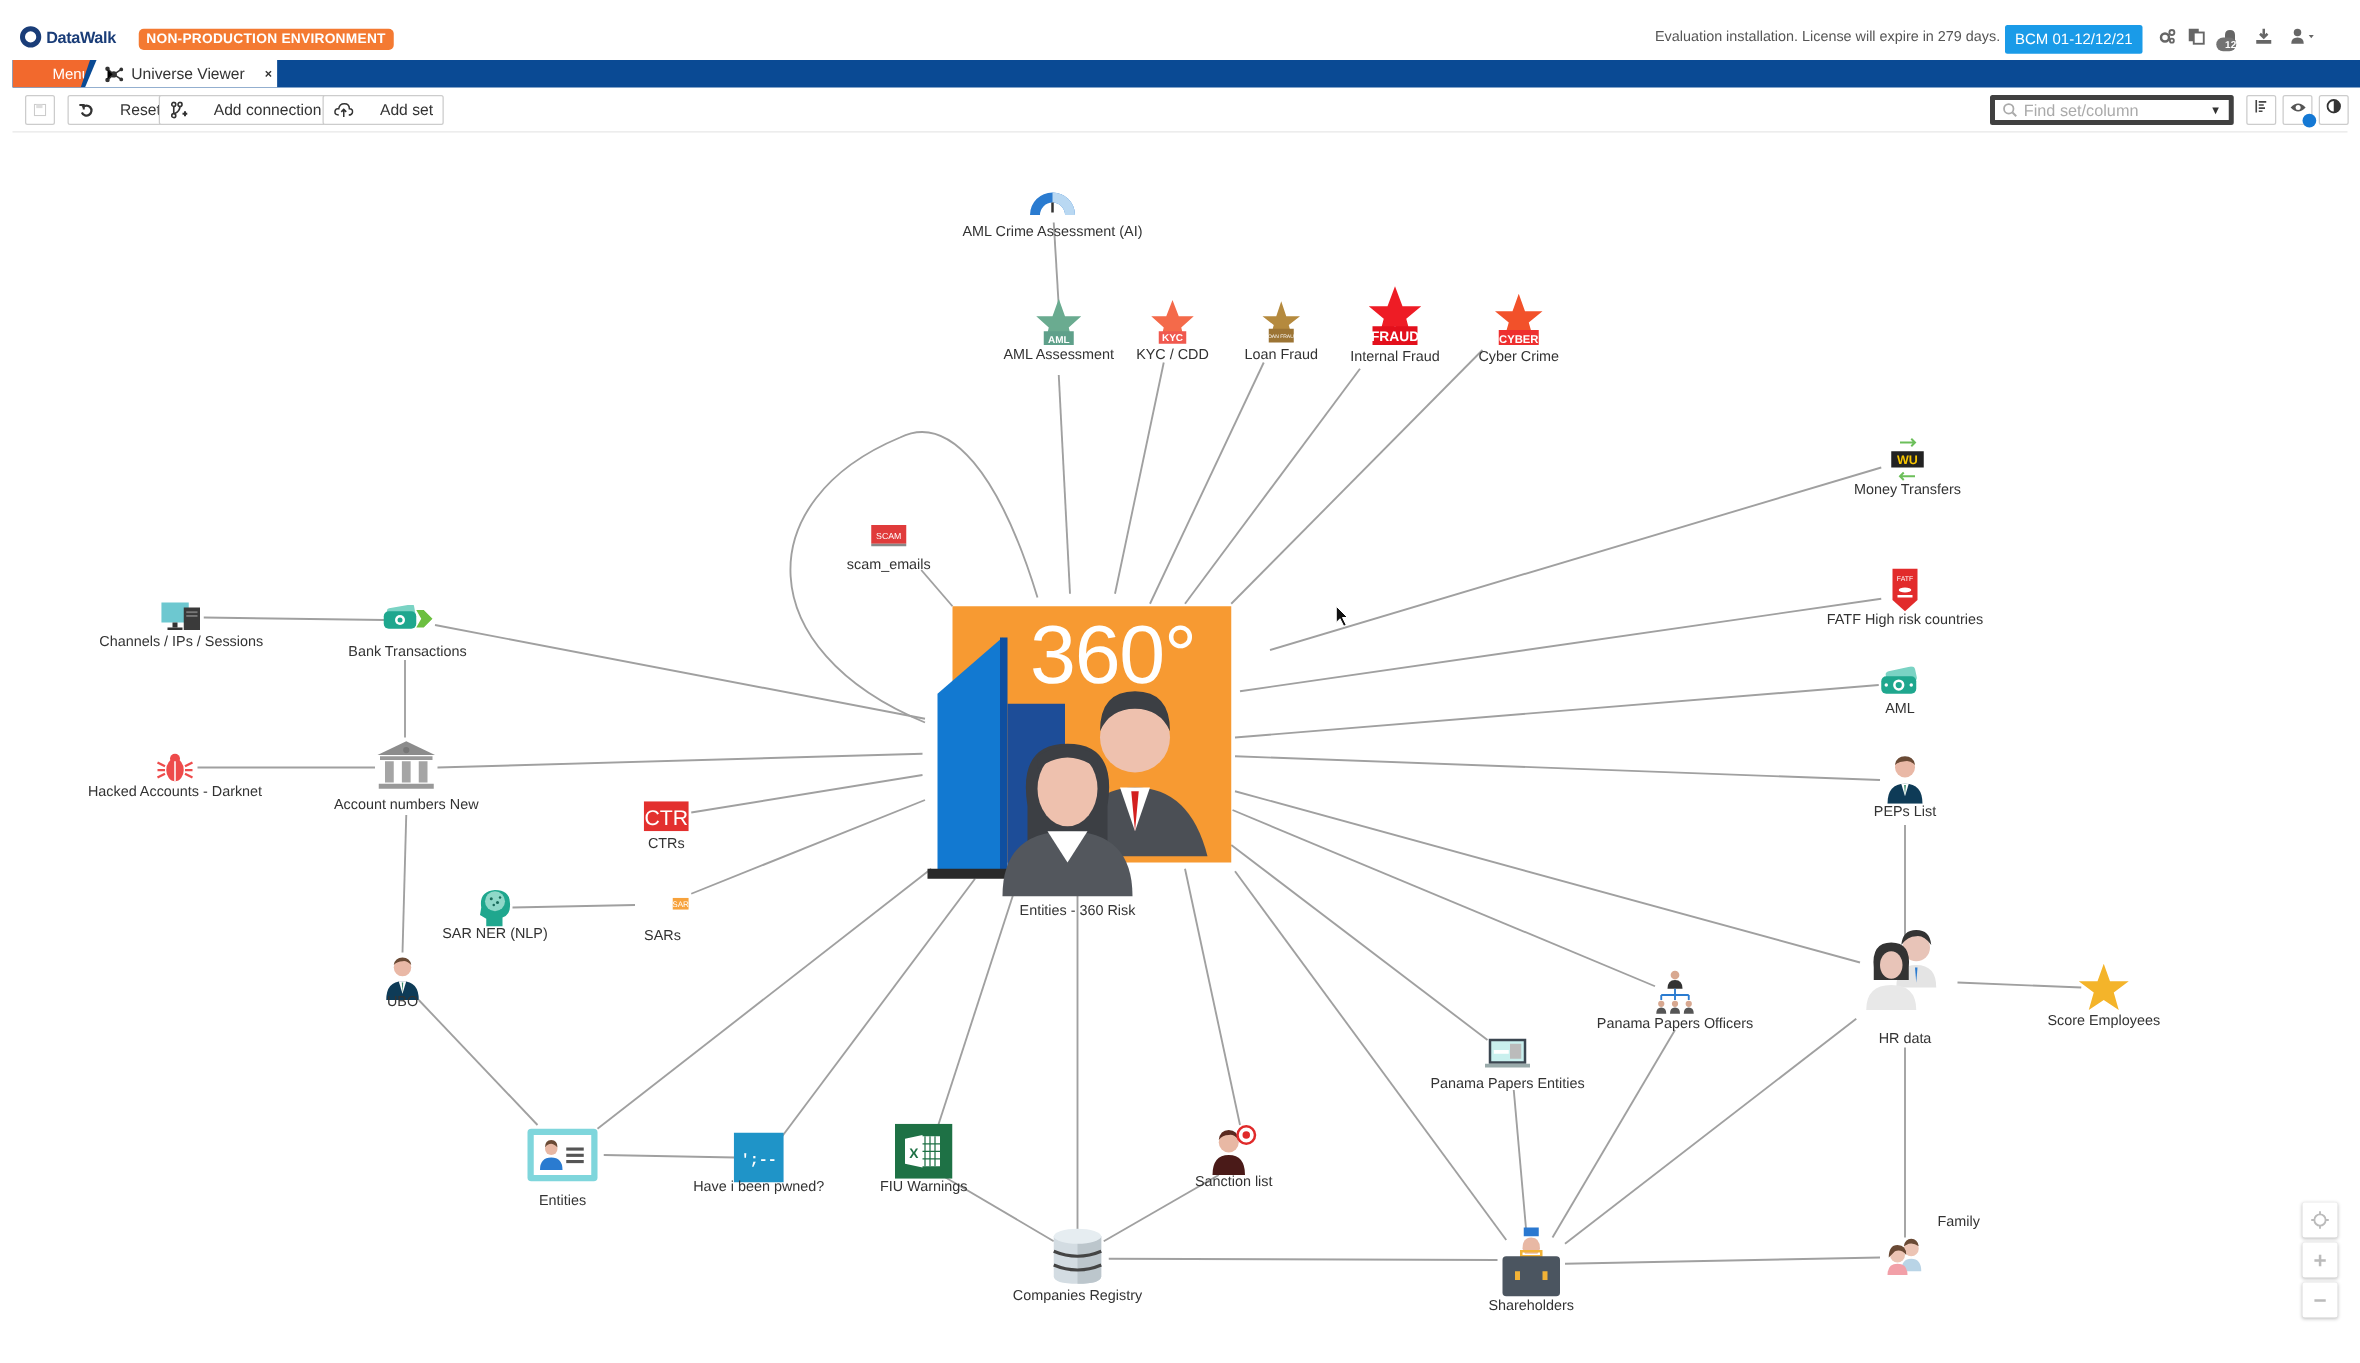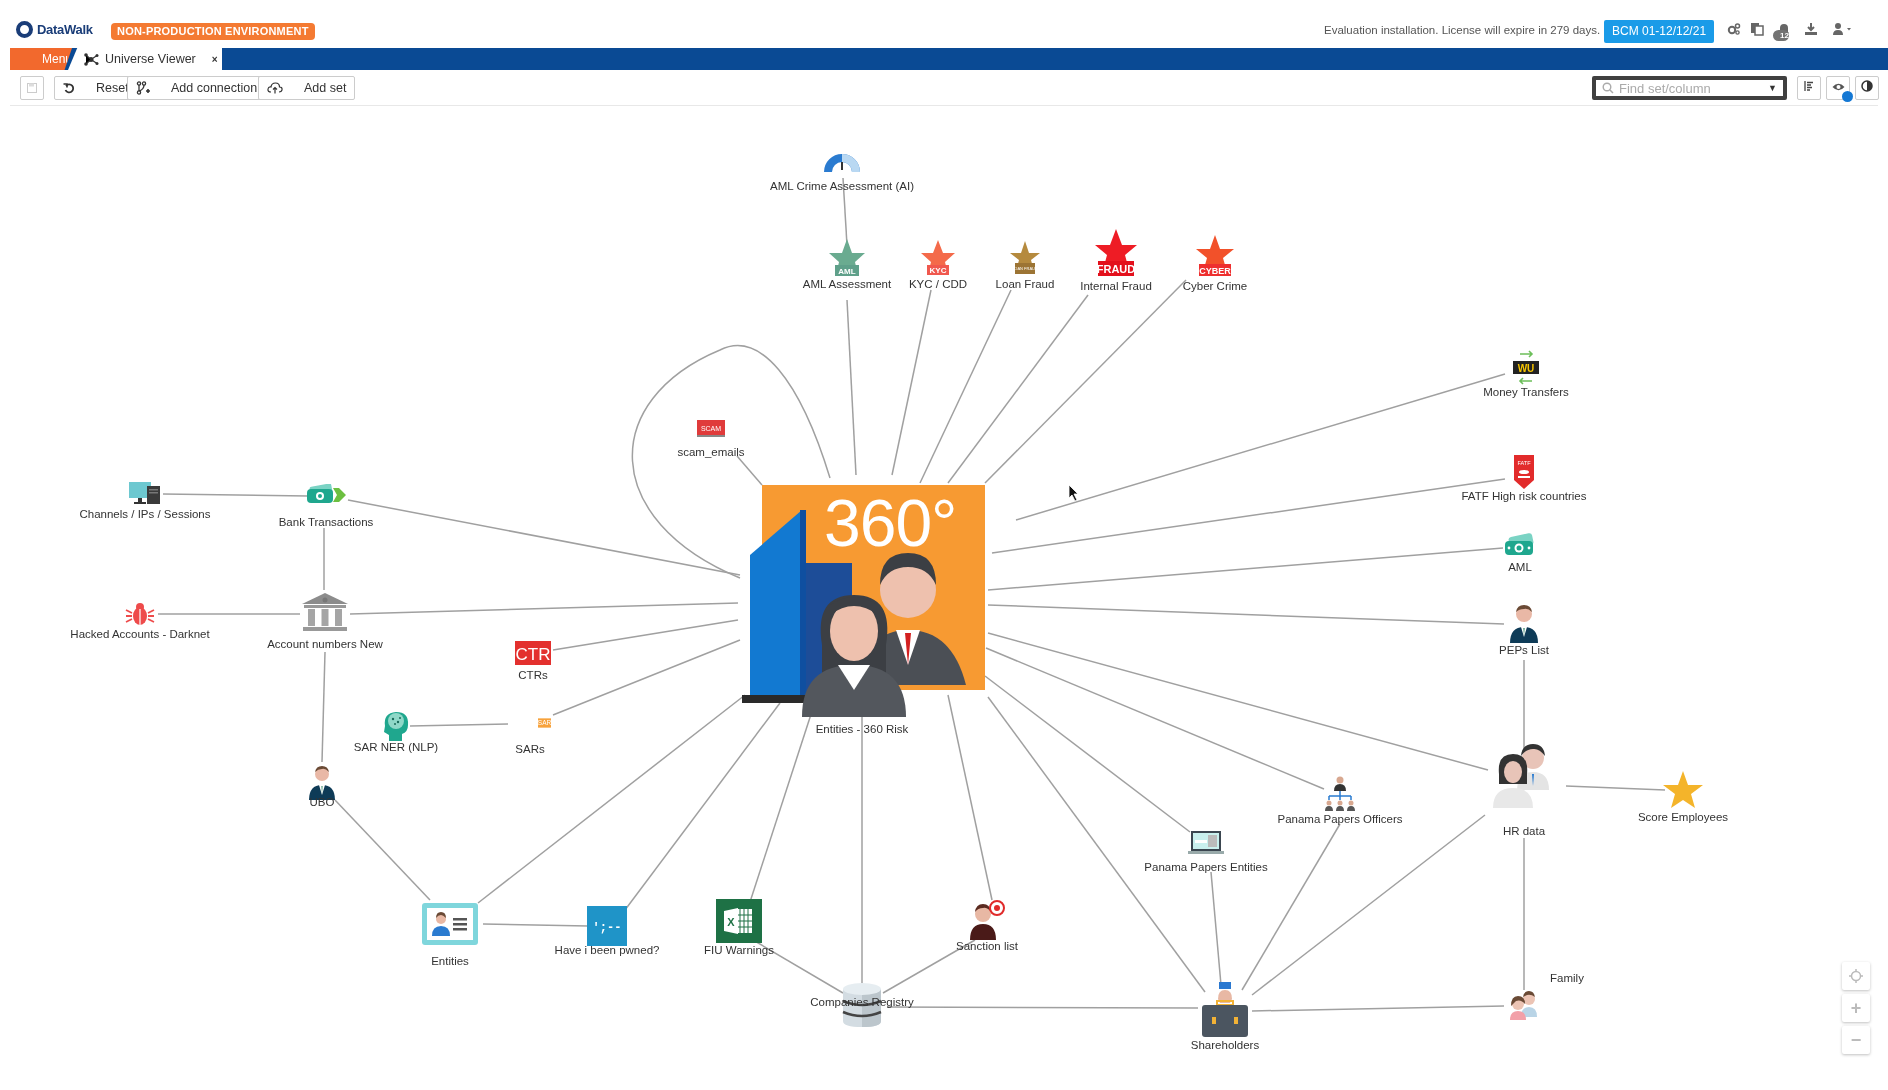--- a/index.html
+++ b/index.html
@@ -383,21 +383,21 @@
 
 <div class="node" style="left:862px; top:1005px; width:42px; height:48px;">
   <svg width="42" height="48" viewBox="0 0 42 48">
       <path d="M2 8 L2 40 Q2 46 21 46 Q40 46 40 40 L40 8 Z" fill="#d3dce2"></path>
       <path d="M21 8 L40 8 L40 40 Q40 46 21 46 Z" fill="#bcc6cc"></path>
       <ellipse cx="21" cy="8" rx="19" ry="6" fill="#e6edf1"></ellipse>
       <path d="M2 20 Q21 28 40 20" stroke="#444" stroke-width="2.5" fill="none"></path>
       <path d="M2 31 Q21 39 40 31" stroke="#444" stroke-width="2.5" fill="none"></path>
     </svg>
 </div>
-<div class="nlabel" style="left:862px; top:996px;">Companies Registry</div>
+<div class="nlabel" style="left:862px; top:1031px;">Companies Registry</div>
 
 <div class="node" style="left:739px; top:921px; width:46px; height:44px;">
   <svg width="46" height="44" viewBox="0 0 46 44">
       <rect x="0" y="0" width="46" height="44" fill="#1e7145"></rect>
       <rect x="20" y="10" width="16" height="24" fill="#fff"></rect>
       <path d="M24 10 L24 34 M28 10 L28 34 M32 10 L32 34 M20 16 L36 16 M20 22 L36 22 M20 28 L36 28" stroke="#1e7145" stroke-width="1"></path>
       <path d="M8 12 L22 9 L22 35 L8 32 Z" fill="#fff"></path>
       <text x="15" y="27" font-size="11" fill="#1e7145" text-anchor="middle" font-family="Liberation Sans, sans-serif" font-weight="bold">X</text>
     </svg>
 </div>

